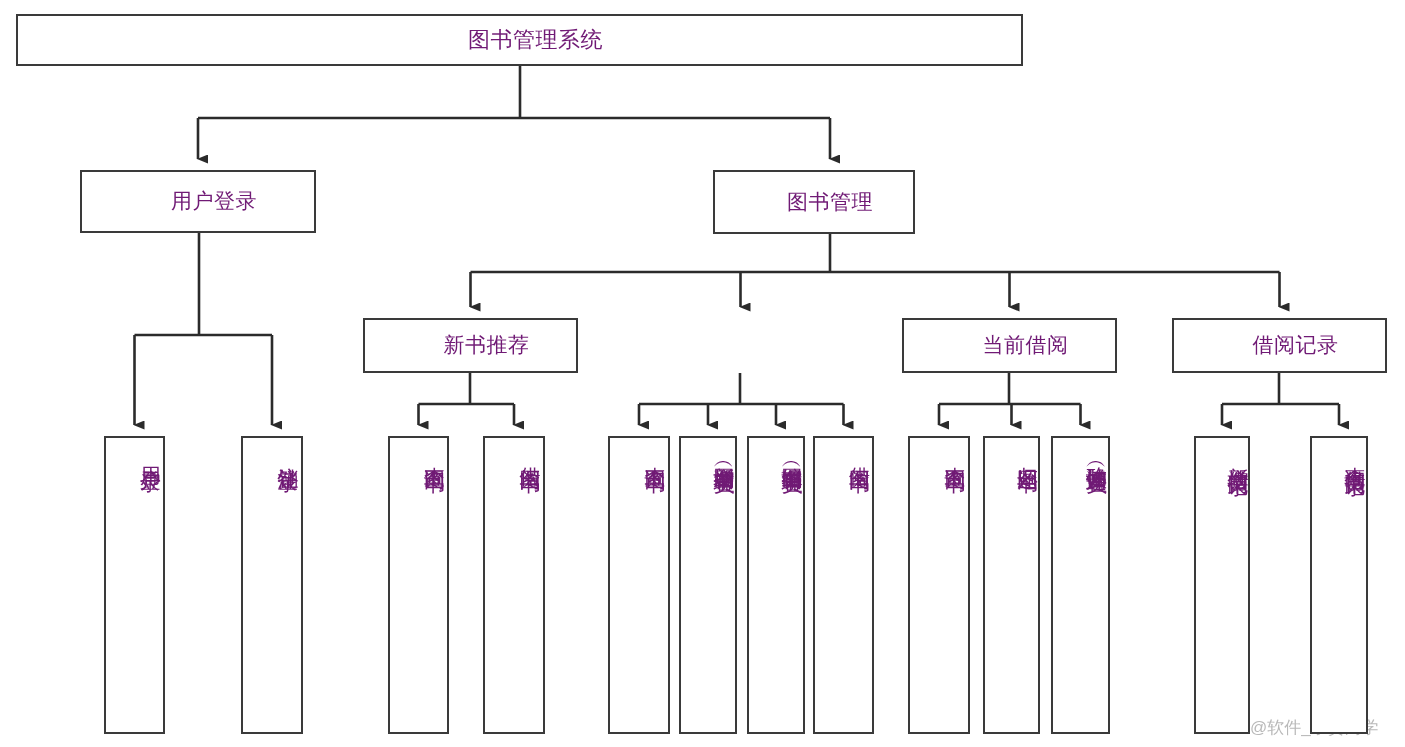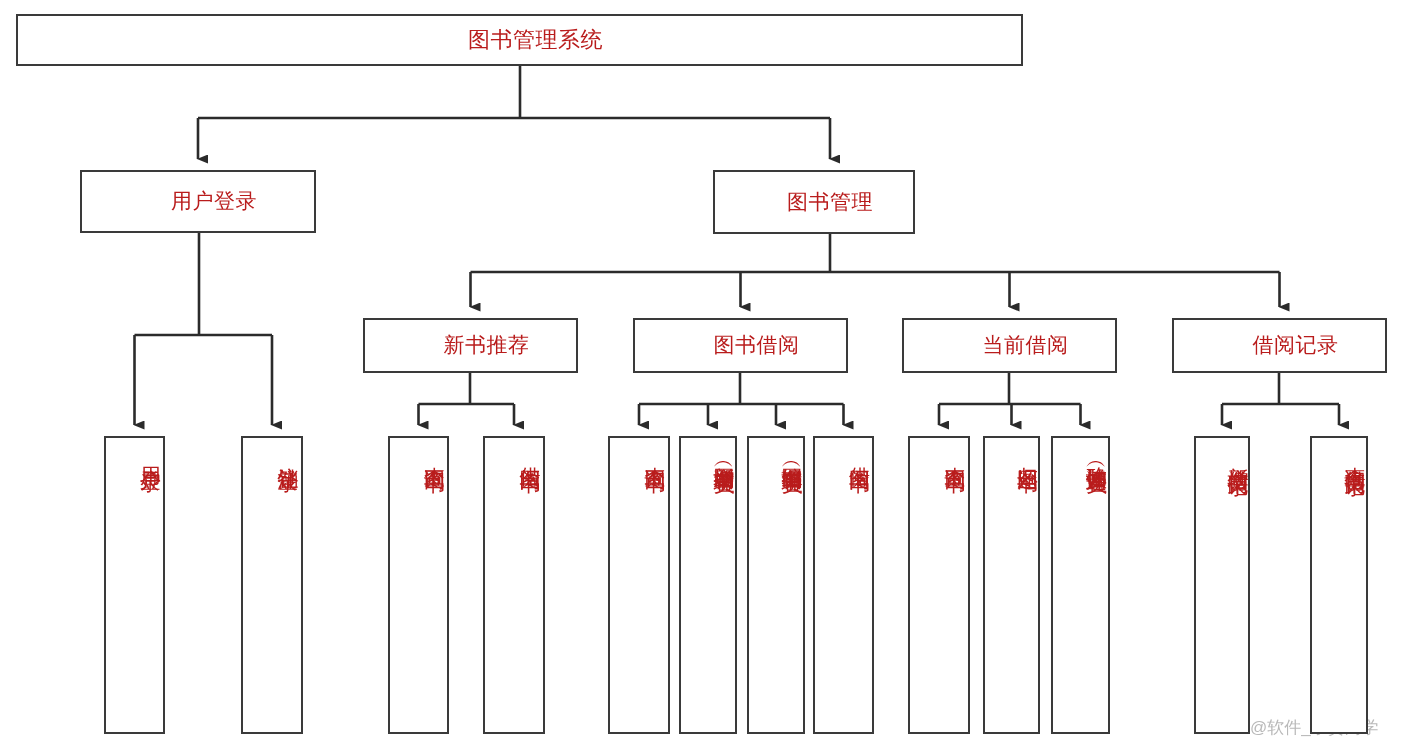--- a/index.html
+++ b/index.html
@@ -27,21 +27,21 @@
     pointer-events: none;
   }
   .node {
     position: absolute;
     box-sizing: border-box;
     background: #ffffff;
     border: 2px solid #3a3a3a;
     display: flex;
     align-items: center;
     justify-content: center;
-    color: #b91c1c;
+    color: #701a75;
     text-align: center;
     line-height: 1.18;
     padding-left: 32px;
   }
   .node.horiz {
     font-size: 21px;
     letter-spacing: 0.5px;
   }
   .node.root {
     font-size: 22px;
@@ -123,23 +123,20 @@
     </div>
     <div class="node horiz" style="left: 80px; top: 170px; width: 236px; height: 63px;">
       <span>用户登录</span>
     </div>
     <div class="node horiz" style="left: 713px; top: 170px; width: 202px; height: 64px;">
       <span>图书管理</span>
     </div>
     <div class="node horiz" style="left: 363px; top: 318px; width: 215px; height: 55px;">
       <span>新书推荐</span>
     </div>
-    <div class="node horiz" style="left: 633px; top: 318px; width: 215px; height: 55px;">
-      <span>图书借阅</span>
-    </div>
     <div class="node horiz" style="left: 902px; top: 318px; width: 215px; height: 55px;">
       <span>当前借阅</span>
     </div>
     <div class="node horiz" style="left: 1172px; top: 318px; width: 215px; height: 55px;">
       <span>借阅记录</span>
     </div>
     <div class="node vert" style="left: 104px; top: 436px; width: 61px; height: 298px;">
       <span class="vlabel">用户登录</span>
     </div>
     <div class="node vert" style="left: 241px; top: 436px; width: 62px; height: 298px;">

